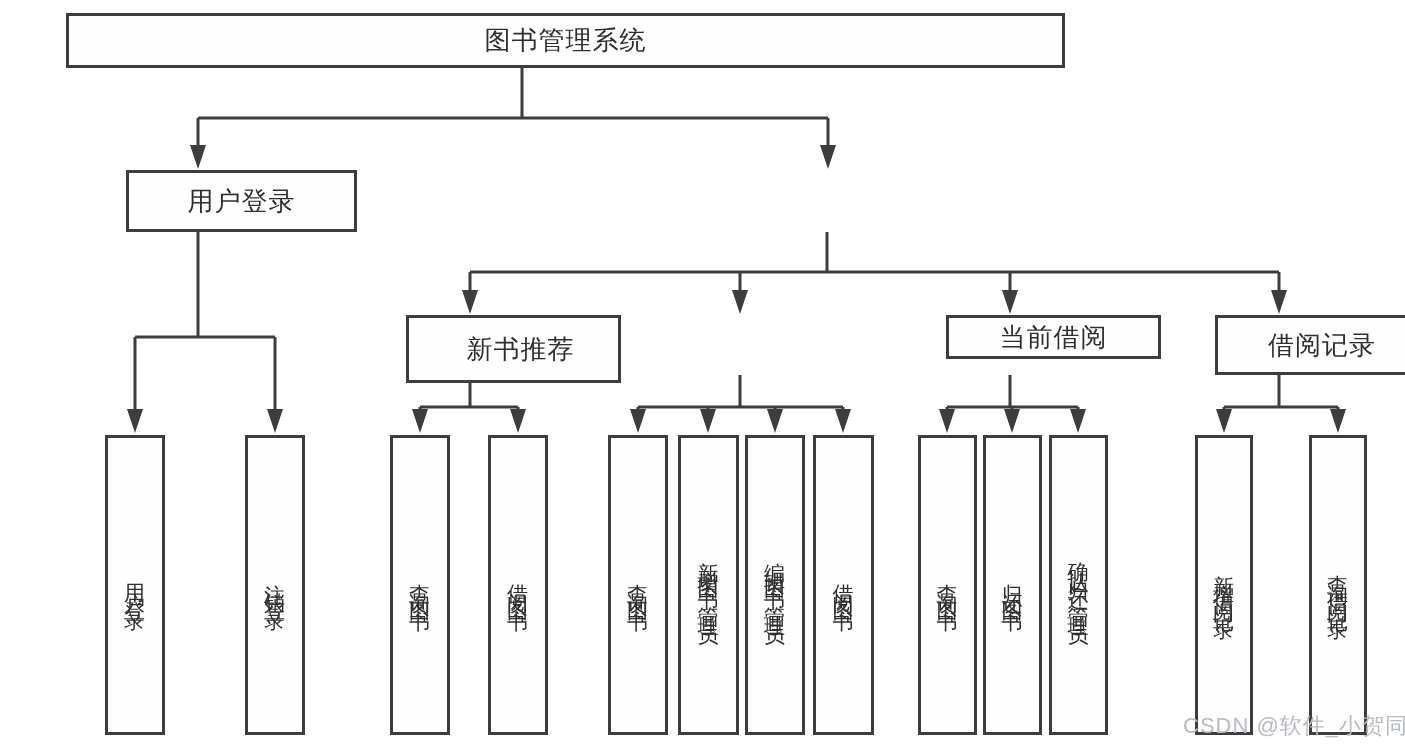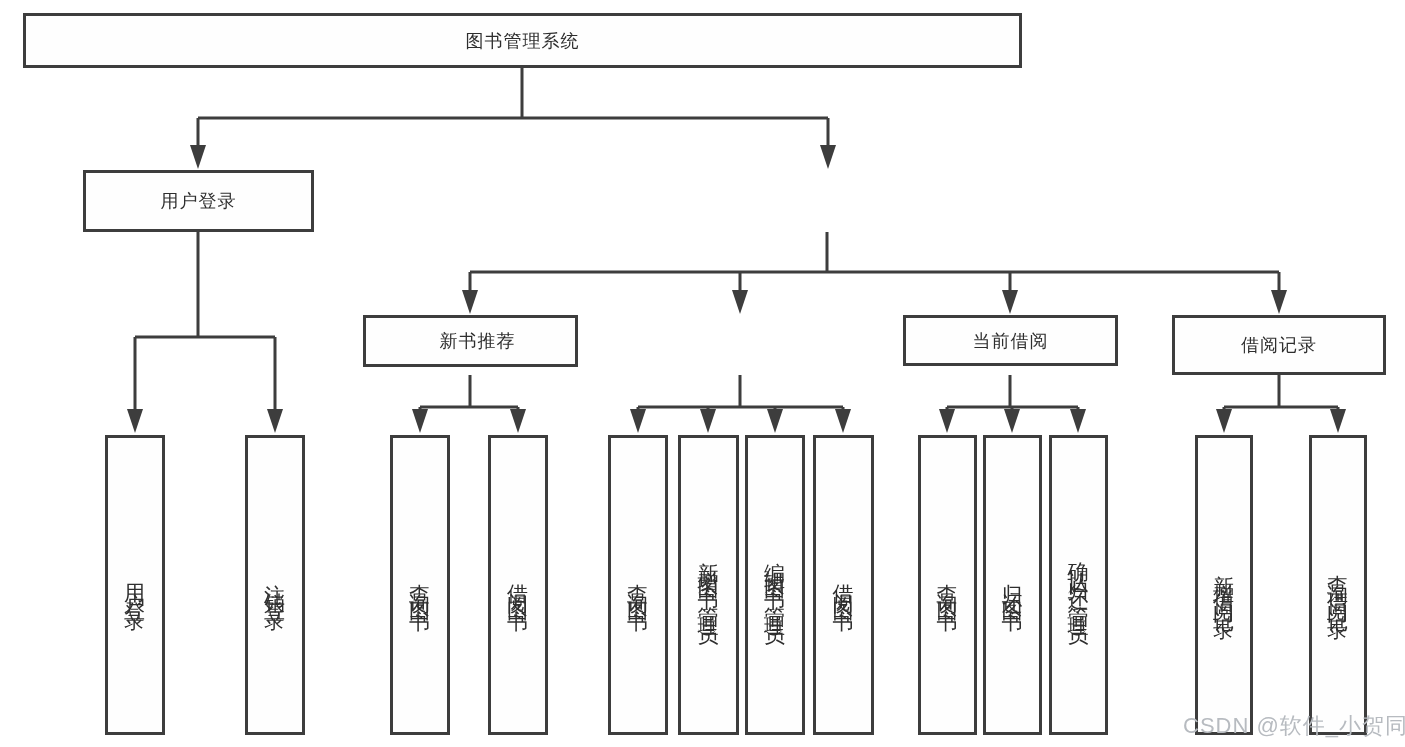--- a/index.html
+++ b/index.html
@@ -20,21 +20,21 @@
   .box {
     position: absolute;
     box-sizing: border-box;
     border: 3px solid #3d3d3d;
     background: #fefefe;
     display: flex;
     align-items: center;
     justify-content: center;
     color: #2e2e2e;
   }
-  .hbox { font-size: 18px; letter-spacing: 1px; }
+  .hbox { font-size: 26px; letter-spacing: 1px; margin-left: 43px; }
   .leaf { font-size: 21px; }
   .vtext {
     writing-mode: vertical-rl;
     text-orientation: mixed;
     letter-spacing: 9px;
     line-height: 1;
     white-space: nowrap;
   }
   .watermark {
     position: absolute;
@@ -43,23 +43,23 @@
     font-size: 22px;
     color: #b7bbc0;
     letter-spacing: 1px;
     z-index: 5;
     white-space: nowrap;
   }
   
   .n-root  { left: 23px;   top: 13px;  width: 999px; height: 55px; }
   .n-l2-0  { left: 83px;   top: 170px; width: 231px; height: 62px; }
   .n-l2-1  { left: 711px;  top: 170px; width: 232px; height: 62px; }
-  .n-l3-0  { left: 363px;  top: 315px; width: 215px; height: 52px; padding-left: 14px; }
+  .n-l3-0  { left: 363px;  top: 315px; width: 215px; height: 68px; padding-left: 14px; }
   .n-l3-1  { left: 633px;  top: 315px; width: 215px; height: 60px; }
-  .n-l3-2  { left: 903px;  top: 315px; width: 215px; height: 51px; }
+  .n-l3-2  { left: 903px;  top: 315px; width: 215px; height: 44px; }
   .n-l3-3  { left: 1172px; top: 315px; width: 214px; height: 60px; }
   .n-lf-0  { left: 105px;  top: 435px; width: 60px; height: 300px; }
   .n-lf-1  { left: 245px;  top: 435px; width: 60px; height: 300px; }
   .n-lf-2  { left: 390px;  top: 435px; width: 60px; height: 300px; }
   .n-lf-3  { left: 488px;  top: 435px; width: 60px; height: 300px; }
   .n-lf-4  { left: 608px;  top: 435px; width: 60px; height: 300px; }
   .n-lf-5  { left: 678px;  top: 435px; width: 61px; height: 300px; }
   .n-lf-6  { left: 745px;  top: 435px; width: 60px; height: 300px; }
   .n-lf-7  { left: 813px;  top: 435px; width: 61px; height: 300px; }
   .n-lf-8  { left: 918px;  top: 435px; width: 59px; height: 300px; }

